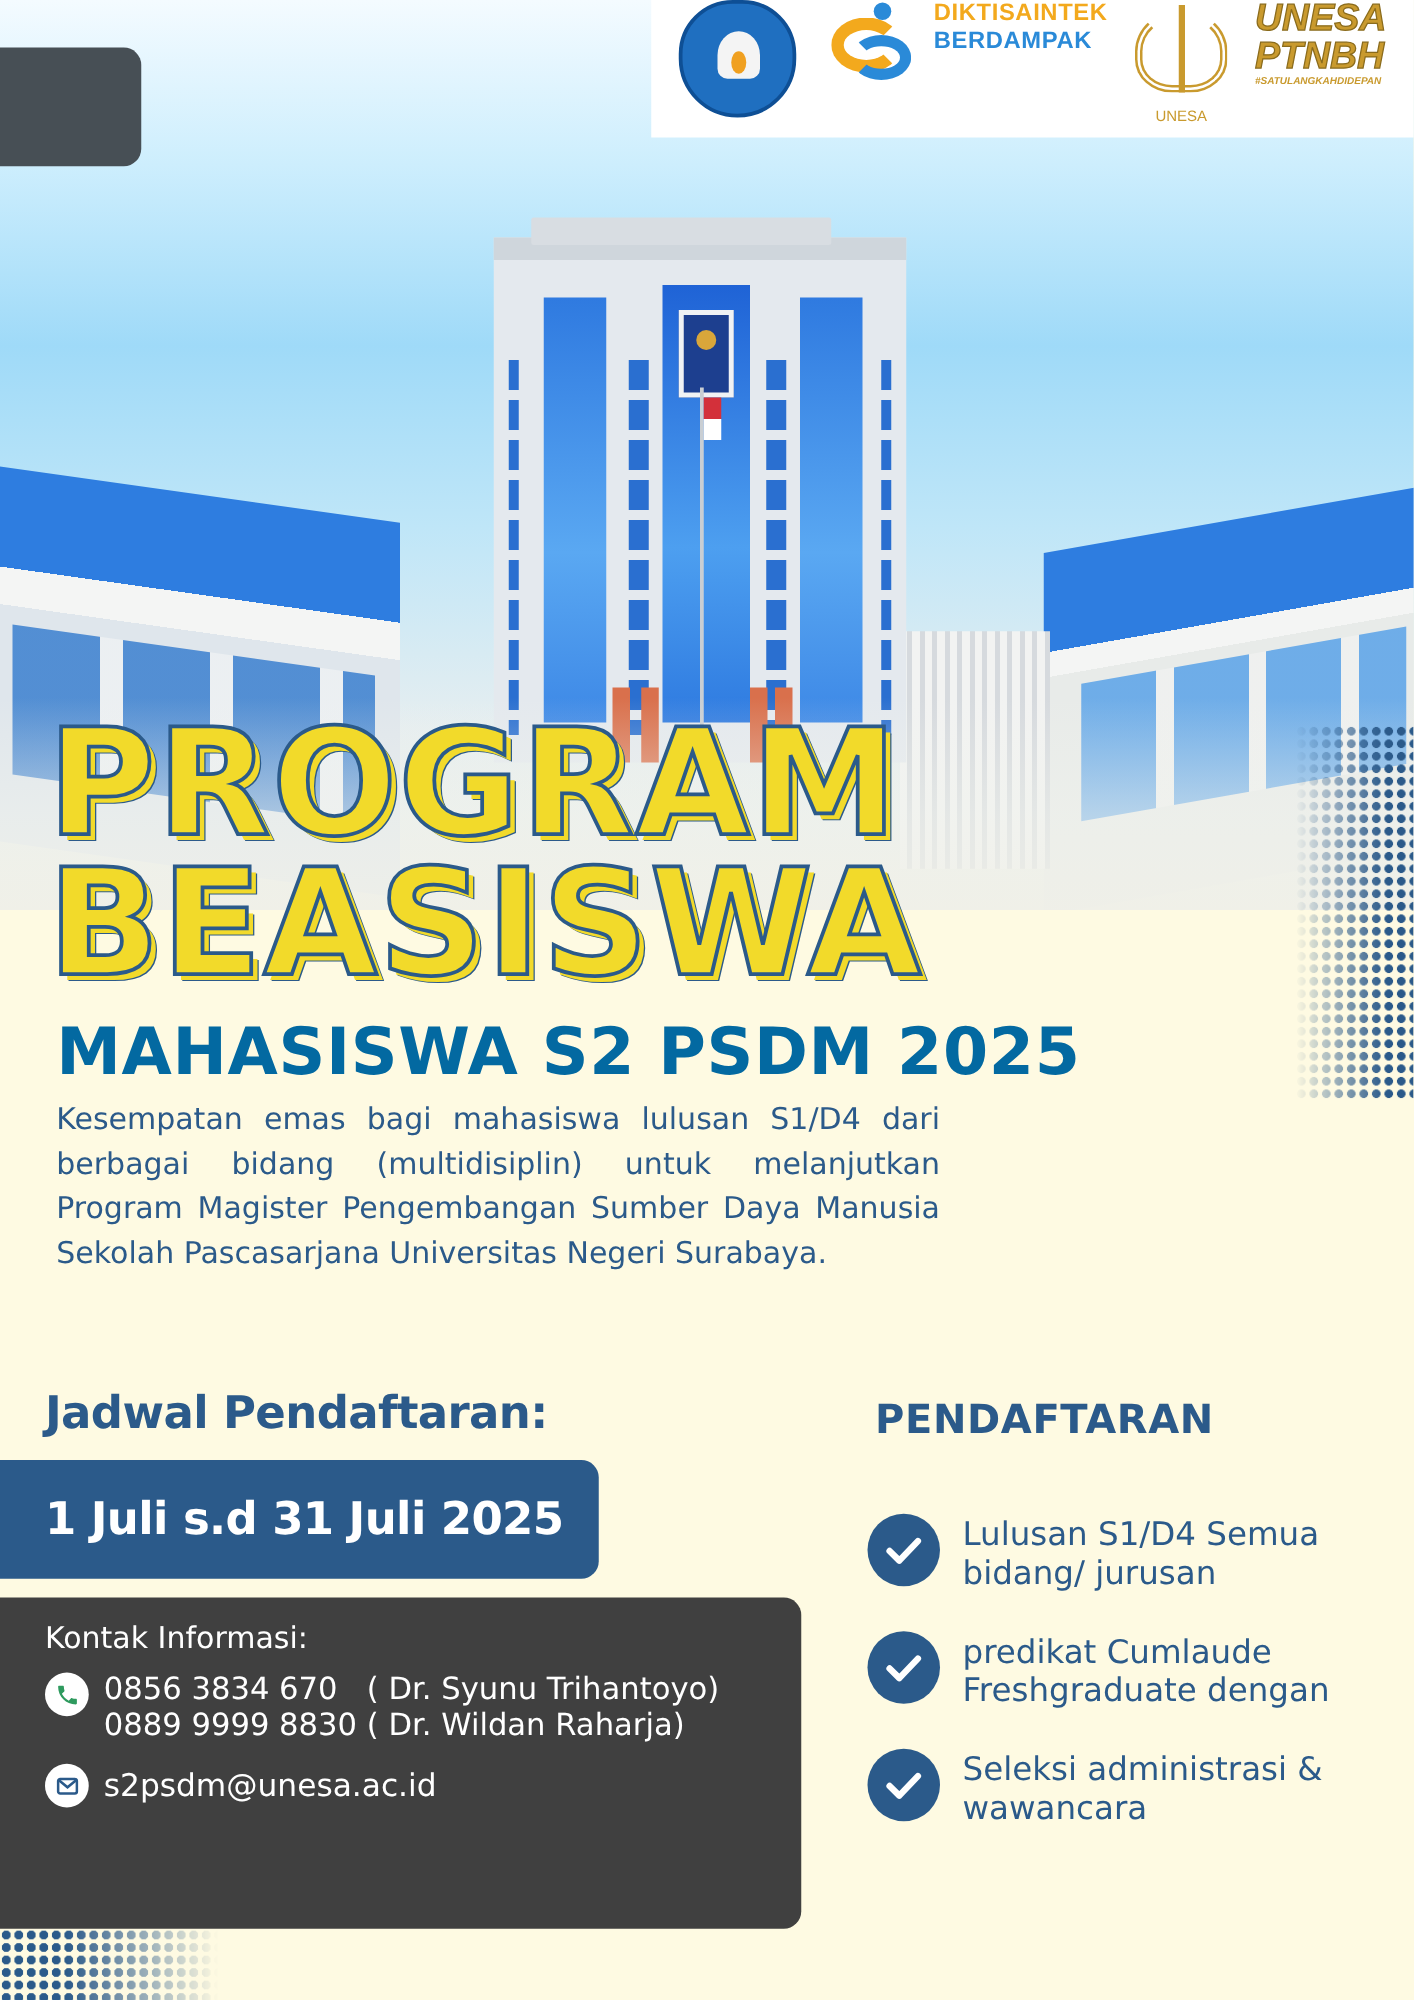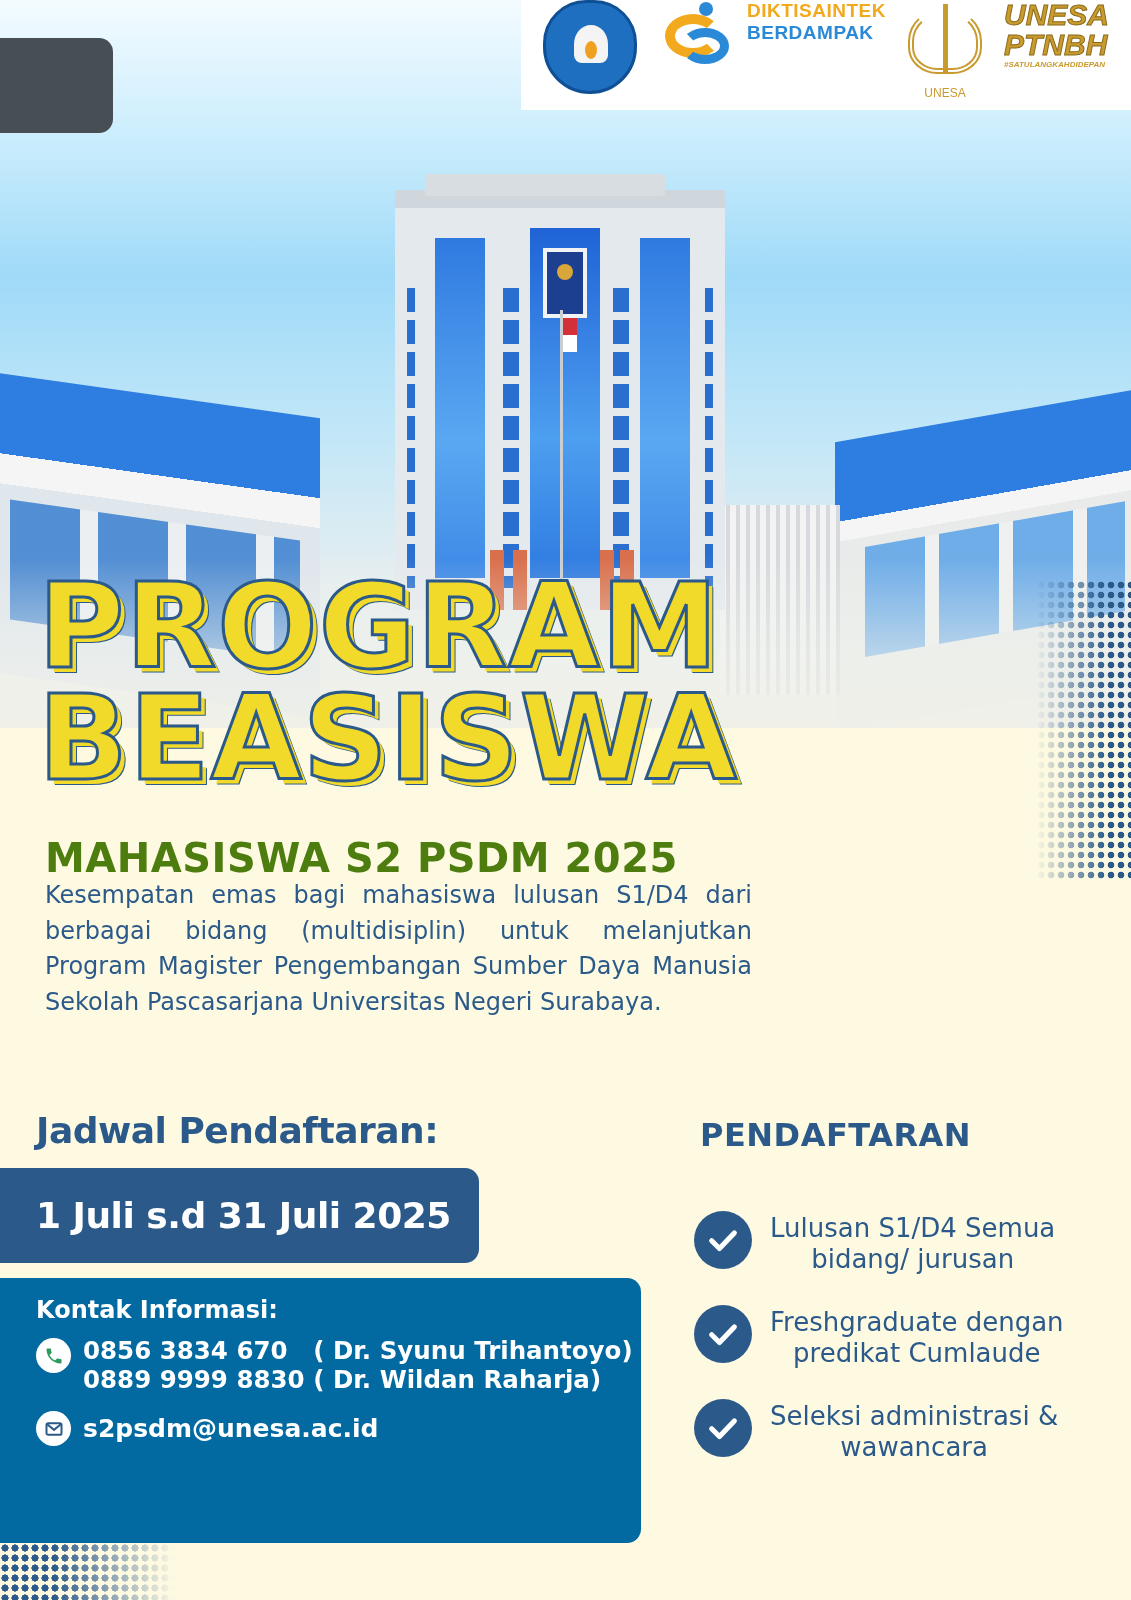--- a/index.html
+++ b/index.html
@@ -102,21 +102,21 @@
     font-family: "DejaVu Sans", sans-serif; font-weight: 700;
     color: #f2da2a;
     font-size: 118px; line-height: 112px; letter-spacing: 1px;
     -webkit-text-stroke: 3px #2b5a8a;
     text-shadow: 5px 5px 0 #f2da2a, 6px 6px 0 #2b5a8a;
   }
   .headline div { white-space: nowrap; }
   .subheadline {
     position: absolute; left: 45px; top: 812px;
     font-family: "DejaVu Sans", sans-serif; font-weight: 700;
-    font-size: 40px; color: #4d7c0f; letter-spacing: 0.5px; margin-top: 23px;
+    font-size: 52px; color: #0369a1; letter-spacing: 0.5px;
   }
   .intro {
     position: absolute; left: 45px; top: 878px; width: 707px;
     font-family: "DejaVu Sans", sans-serif; font-size: 24px; line-height: 35.5px;
     color: #2b5a8a; text-align: justify; text-align-last: left;
   }
 
   
   .schedule-title {
     position: absolute; left: 36px; top: 1110px;
@@ -125,42 +125,42 @@
   .schedule-box {
     position: absolute; left: 0; top: 1168px; width: 479px; height: 95px;
     background: #2b5a8a; border-radius: 0 14px 14px 0;
     display: flex; align-items: center; padding-left: 36px;
   }
   .schedule-box span { font-family: "DejaVu Sans", sans-serif; font-weight: 700; font-size: 36px; color: #ffffff; letter-spacing: -0.5px; }
 
   
   .contact-box {
     position: absolute; left: 0; top: 1278px; width: 641px; height: 265px;
-    background: #0369a1; border-radius: 0 14px 14px 0;
-    color: #ffffff; padding: 18px 0 0 36px; font-weight: bold;
+    background: #404040; border-radius: 0 14px 14px 0;
+    color: #ffffff; padding: 18px 0 0 36px;
   }
   .contact-title { font-family: "DejaVu Sans", sans-serif; font-size: 24px; display: block; margin-bottom: 14px; }
   .contact-row { display: flex; align-items: flex-start; gap: 12px; }
   .icon-circle {
     width: 35px; height: 35px; border-radius: 50%; background: #ffffff; flex: 0 0 35px;
     display: flex; align-items: center; justify-content: center;
   }
   .phone-lines { display: flex; flex-direction: column; font-size: 24.5px; line-height: 29px; margin-top: -2px; }
   .contact-row.single { align-items: center; }
   .contact-row.single span { font-size: 25px; }
   .row-ig { margin-top: 8px; }
   .row-mail { margin-top: 17px; }
 
   
   .req-title {
     position: absolute; left: 700px; top: 1115px;
     font-family: "DejaVu Sans", sans-serif; font-weight: 700; font-size: 32px; line-height: 40px; color: #2b5a8a; letter-spacing: 0.5px;
   }
   .req-list { position: absolute; left: 694px; top: 1211px; width: 420px; }
-  .req-item { display: flex; align-items: flex-start; gap: 18px; margin-bottom: 30px; text-align: center; }
+  .req-item { display: flex; align-items: flex-start; gap: 18px; margin-bottom: 30px; }
   .check-circle {
     width: 58px; height: 58px; border-radius: 50%; background: #2b5a8a; flex: 0 0 58px;
     display: flex; align-items: center; justify-content: center;
   }
   .req-text { font-family: "DejaVu Sans", sans-serif; font-size: 26px; line-height: 31px; color: #2b5a8a; padding-top: 2px; }
 </style>
 </head>
 <body>
 
 <div class="hero">
@@ -269,22 +269,22 @@
       <div>bidang/ jurusan</div>
     </div>
   </div>
   <div class="req-item">
     <span class="check-circle">
       <svg width="34" height="34" viewBox="0 0 24 24">
           <polyline points="4,12.5 9.5,18 20,7" fill="none" stroke="#ffffff" stroke-width="3.6" stroke-linecap="round" stroke-linejoin="round"></polyline>
         </svg>
     </span>
     <div class="req-text">
+      <div>predikat Cumlaude</div>
       <div>Freshgraduate dengan</div>
-      <div>predikat Cumlaude</div>
     </div>
   </div>
   <div class="req-item">
     <span class="check-circle">
       <svg width="34" height="34" viewBox="0 0 24 24">
           <polyline points="4,12.5 9.5,18 20,7" fill="none" stroke="#ffffff" stroke-width="3.6" stroke-linecap="round" stroke-linejoin="round"></polyline>
         </svg>
     </span>
     <div class="req-text">
       <div>Seleksi administrasi &amp;</div>

